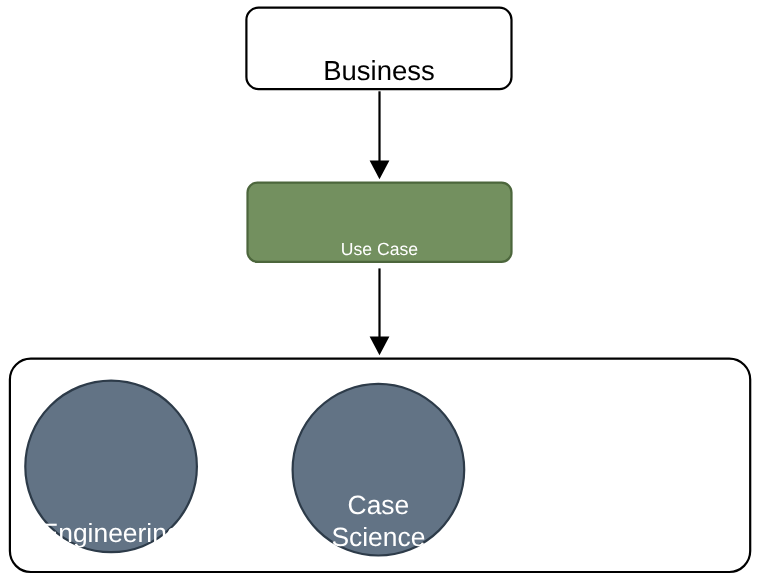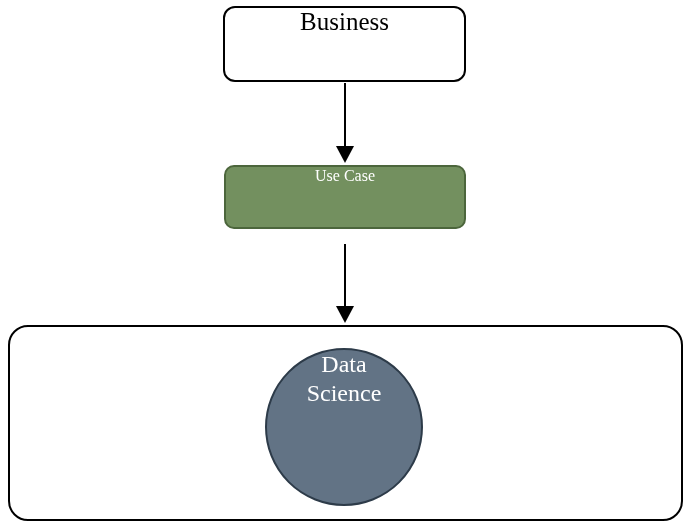--- a/index.html
+++ b/index.html
@@ -22,39 +22,38 @@
   }
   .canvas {
     position: relative;
     width: 690px; height: 530px;
     background: var(--background);
     overflow: hidden;
   }
   .node {
     position: absolute;
     display: flex;
-    align-items: flex-start;
+    align-items: flex-end;
     justify-content: center;
     text-align: center;
-    font-family: Liberation Serif, serif;
   }
   .rect-node {
     border-radius: 12px;
     font-size: 25px;
   }
   .business-node {
     left: 223px; top: 6px;
     width: 243px; height: 76px;
     background: var(--business-fill);
     border: 2.5px solid var(--shape-border);
     color: var(--business-text);
   }
   .use-case-node {
     left: 224px; top: 165px;
-    width: 242px; height: 64px;
+    width: 242px; height: 74px;
     background: var(--use-case-fill);
     border: 2px solid var(--use-case-border);
     border-radius: 10px;
     color: var(--use-case-text);
   }
   .group-container {
     position: absolute;
     left: 8px; top: 325px;
     width: 675px; height: 196px;
     background: var(--background);
@@ -109,20 +108,23 @@
     <span>Use Case</span>
   </div>
 
   <div>
     <div class="arrow-line arrow2-line"></div>
     <div class="arrow-head arrow2-head"></div>
   </div>
 
   <div class="group-container"></div>
 
+  <div class="node circle-node circle-engineering">
+    <span>Engineering</span>
+  </div>
 
   <div class="node circle-node circle-data-science">
-    <span>Data
+    <span>Case
 Science</span>
   </div>
 
 
 </div>
 
 </body></html>

